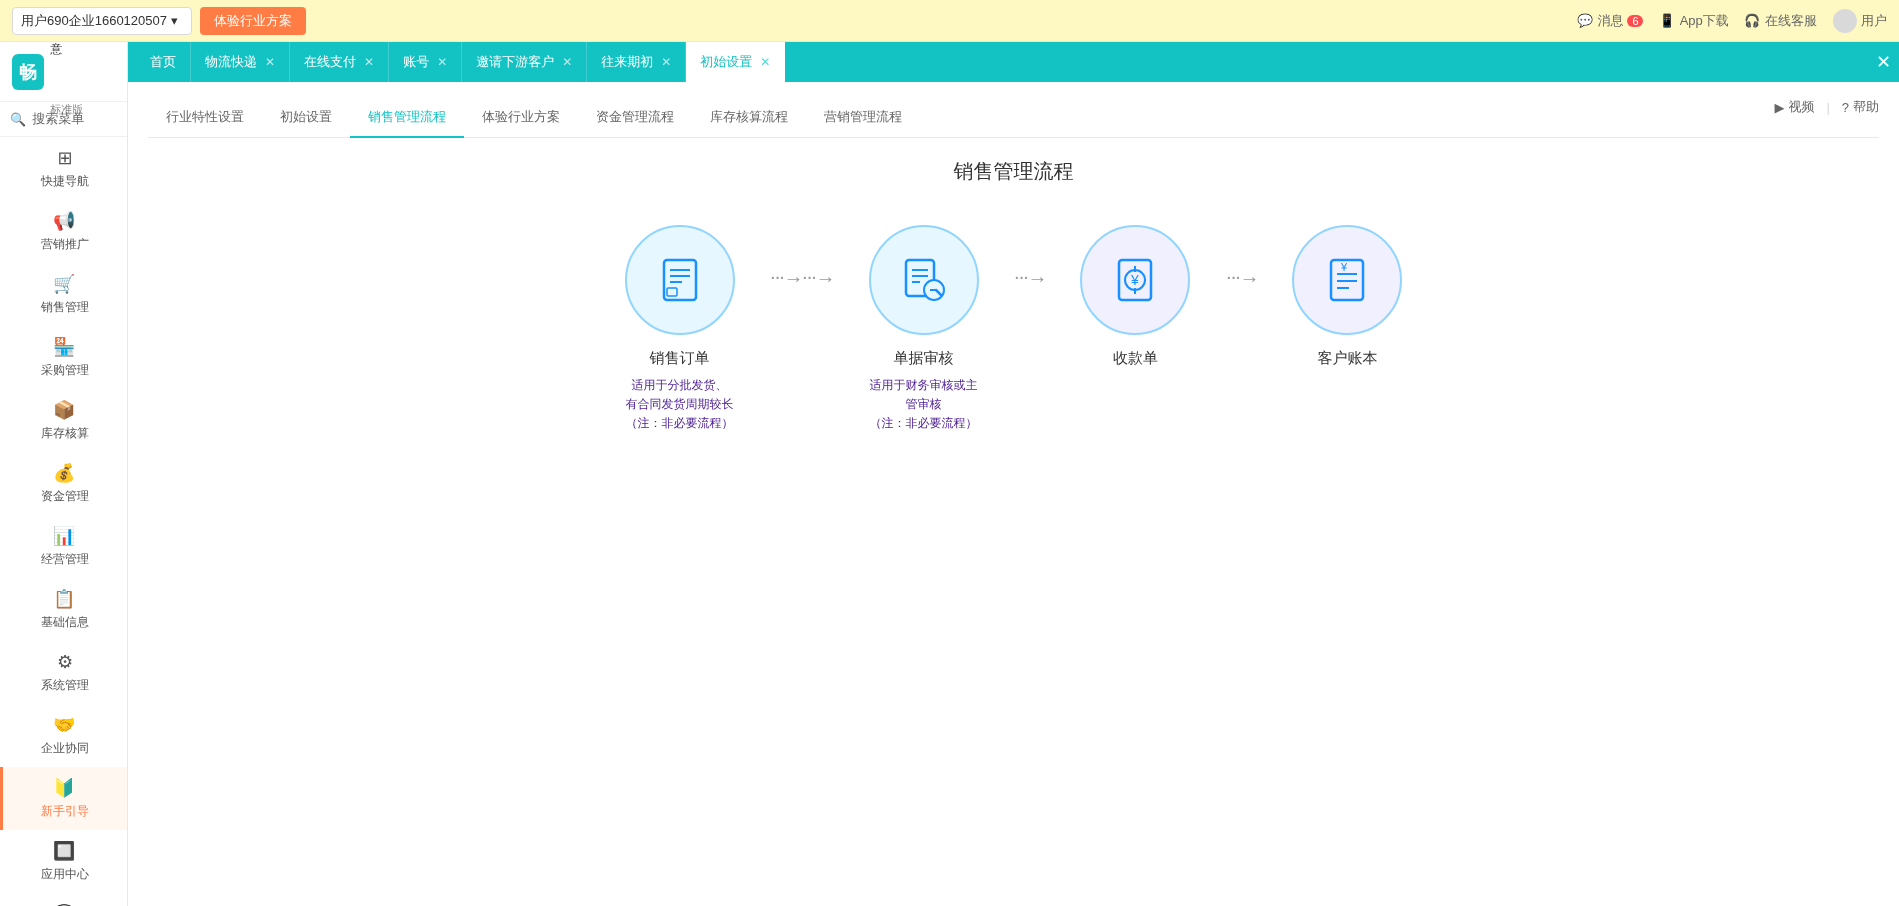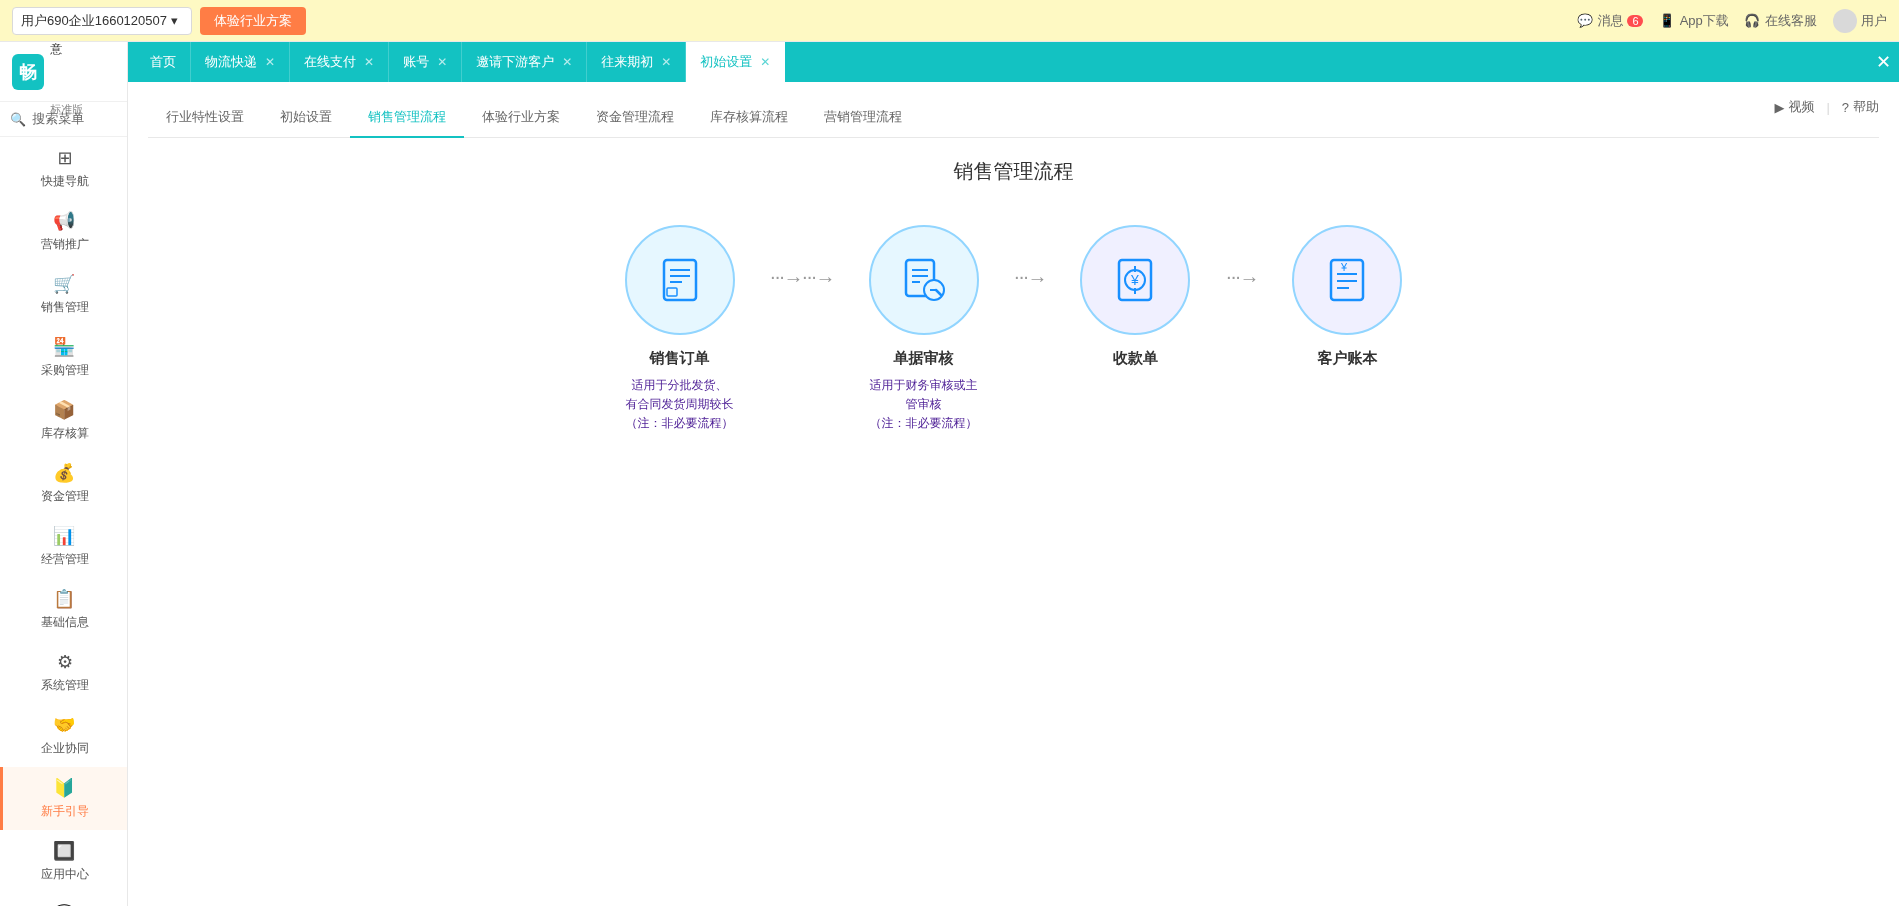--- a/index.html
+++ b/index.html
@@ -159,21 +159,21 @@
       border: 2px solid #91d5ff;
       background: #e6f7ff;
       display: flex; align-items: center; justify-content: center;
       margin-bottom: 14px;
     }
     .flow-circle svg { width: 52px; height: 52px; }
     .flow-label {
       font-size: 15px;
       color: #333;
       margin-bottom: 8px;
-      font-weight: 700;
+      font-weight: 400;
     }
     .flow-desc {
       font-size: 12px;
       color: #4c1d95;
       text-align: center;
       line-height: 1.6;
     }
     .flow-arrow {
       display: flex;
       align-items: center;

